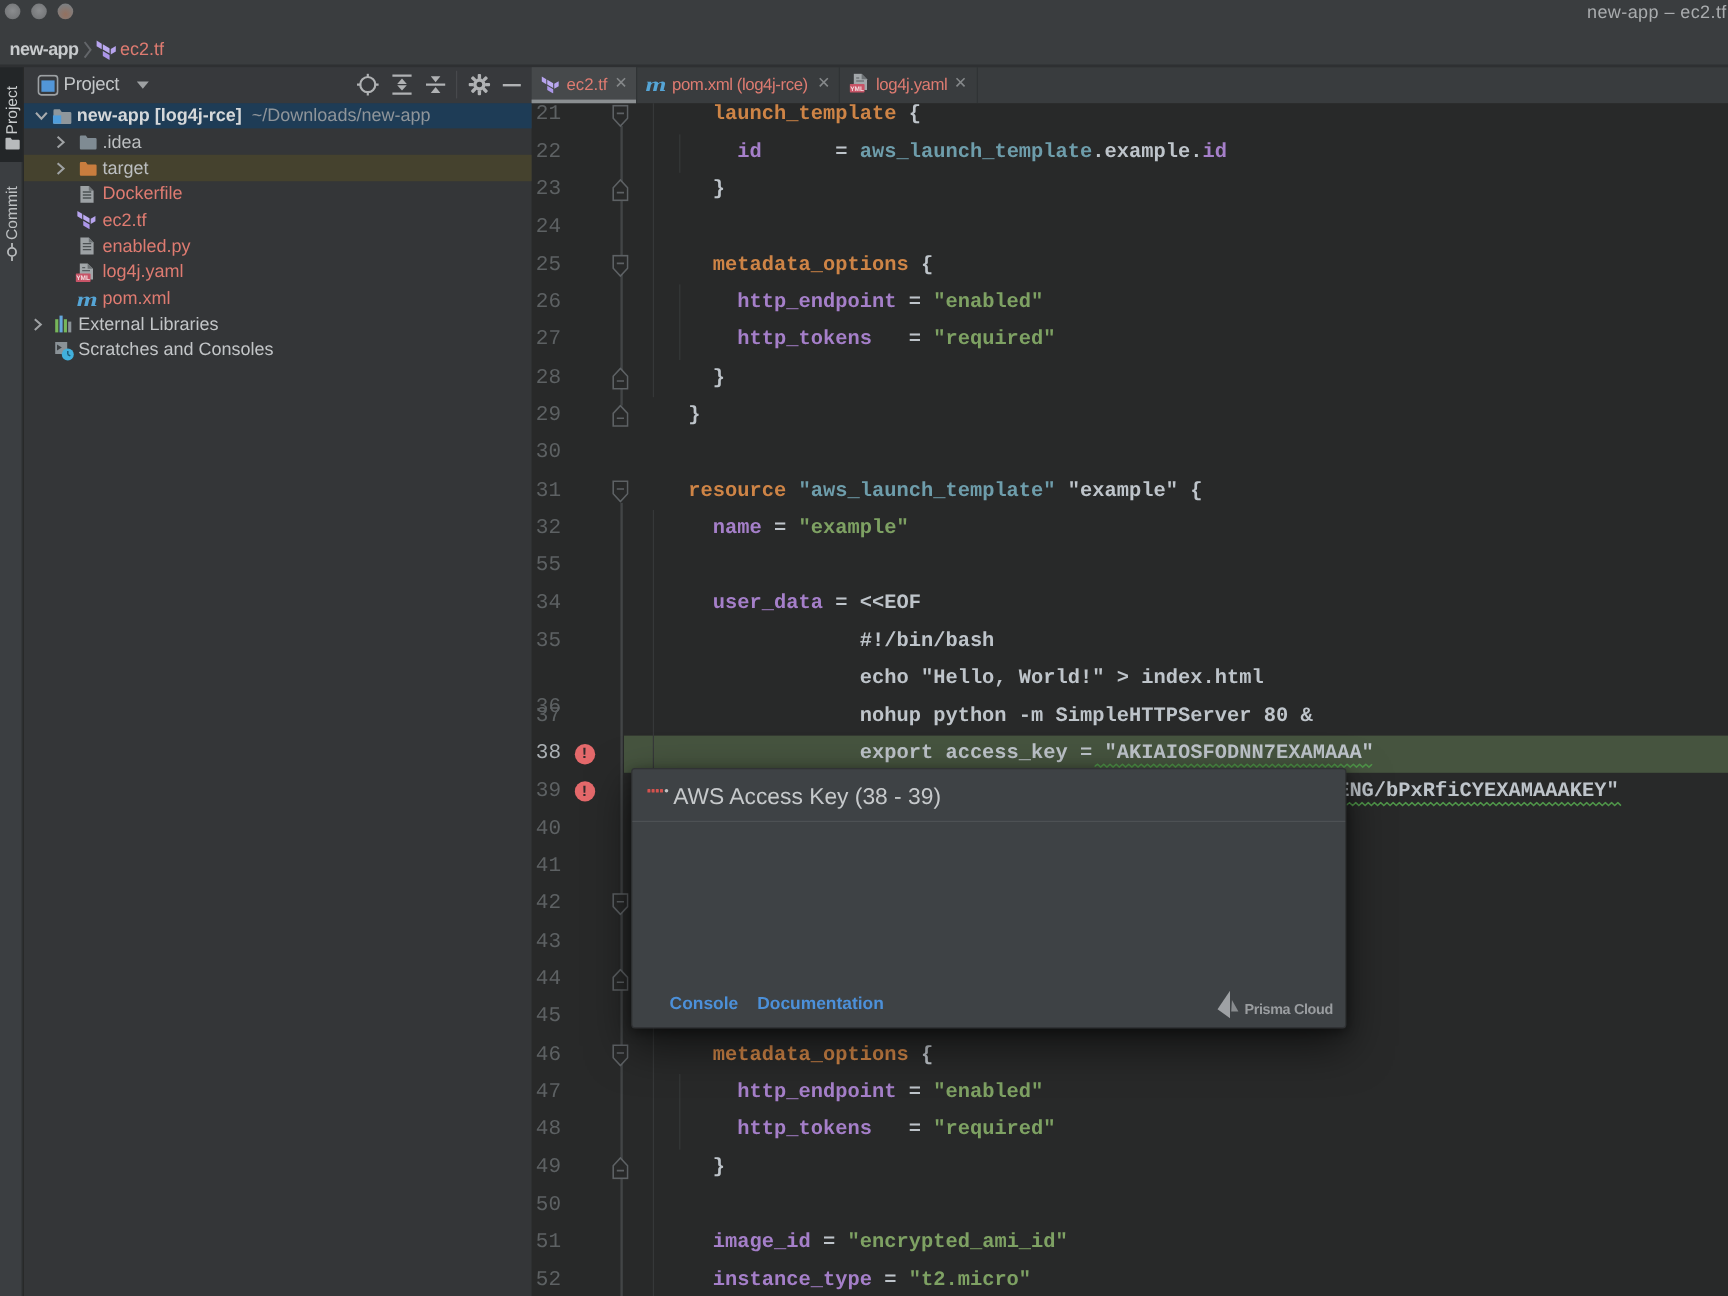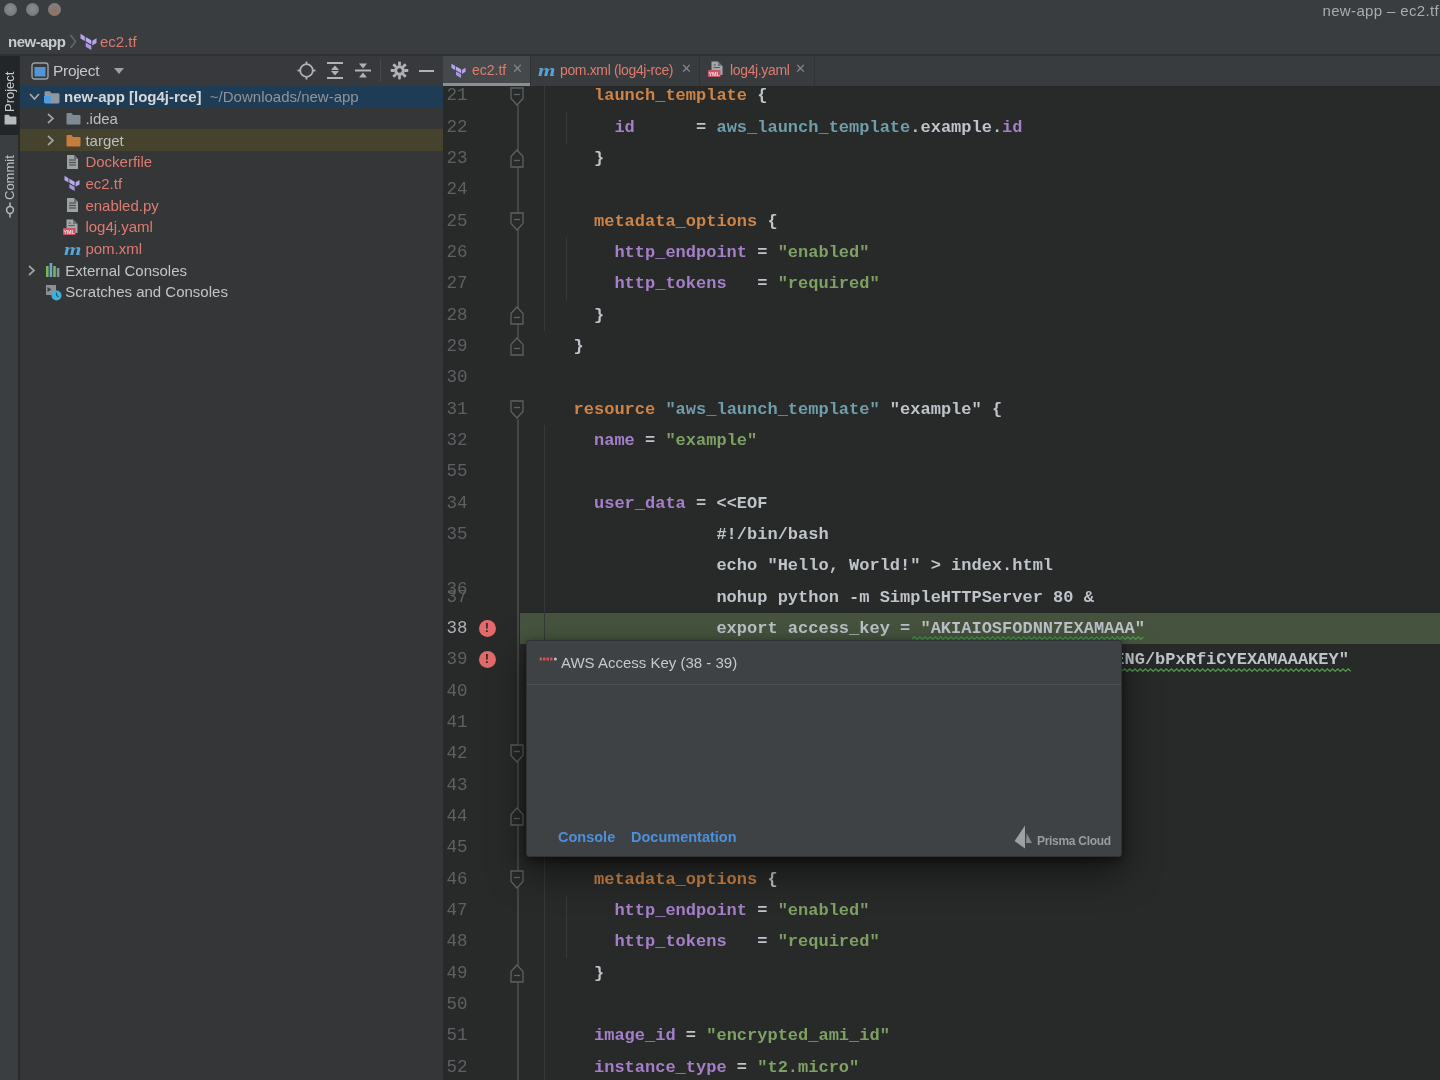--- a/index.html
+++ b/index.html
@@ -29,21 +29,21 @@
   .code { position:absolute; left:528.6px; font-family:"Liberation Mono", monospace; font-size:17px; line-height:31.33px; height:31.33px; white-space:pre; color:#bec4ca; font-weight:bold;margin-left:45px; }
   .o { color:#ce8446; }
   .p { color:#a57fc9; }
   .t { color:#6e9dab; }
   .g { color:#7ea163; }
   .guide { position:absolute; width:1.2px; background:#363839; }
   .foldline { position:absolute; width:1.5px; background:#434546; left:517px; }
   .errico { position:absolute; width:17px; height:17px; border-radius:50%; background:#e4696b; color:#332a2c; font-size:13px; font-weight:bold; text-align:center; line-height:17px; left:478.5px; font-family:"Liberation Mono", monospace; }
   #popup { left:526px; top:640px; width:596px; height:217px; background:#3e4245; border:1px solid #303234; box-shadow:0 14px 36px rgba(0,0,0,0.55), 0 3px 10px rgba(0,0,0,0.4); z-index:10; border-radius:3px; }
   #popup-head { position:absolute; left:0; top:0; width:100%; height:44px; border-bottom:1px solid #4d5154; }
-  #popup-title { position:absolute; left:34px; top:13px; font-size:15px; color:#c6c9cb; }
+  #popup-title { position:absolute; left:34px; top:13px; font-size:19px; color:#c6c9cb; }
   .plink { position:absolute; top:188px; font-size:14.5px; font-weight:bold; color:#4c90d9; }
   #prisma-text { position:absolute; left:510px; top:193px; font-size:12px; font-weight:bold; color:#9a9da0; letter-spacing:-0.3px; }
 </style>
 </head>
 <body>
 <div class="abs" id="topbar"></div>
 <div class="abs" style="left:0;top:54px;width:1440px;height:2px;background:#2e3032;"></div>
 <div class="abs tl" style="left:3.5px; background:radial-gradient(circle at 50% 45%, #8b8d8f 0%, #737577 80%);"></div>
 <div class="abs tl" style="left:25.5px; background:radial-gradient(circle at 50% 45%, #8b8d8f 0%, #737577 80%);"></div>
 <div class="abs tl" style="left:47.5px; background:radial-gradient(circle at 50% 70%, #94705e 0%, #7d7f81 75%);"></div>
@@ -191,21 +191,21 @@
 <div class="rowtext abs red" style="left:85.4px;top:239.9px;">pom.xml</div>
 <svg class="abs" style="left:28px;top:264.58px;" width="8" height="12">
     <polyline points="1,1 6,5.5 1,10" fill="none" stroke="#9fa2a4" stroke-width="1.7"></polyline>
   </svg>
 <svg class="abs" style="left:45px;top:262.1px;" width="16" height="16">
     <rect x="1" y="4" width="2.6" height="11" fill="#77b65a"></rect>
     <rect x="4.6" y="1" width="2.6" height="14" fill="#64a7dc"></rect>
     <rect x="8.2" y="4" width="2.6" height="11" fill="#77b65a"></rect>
     <rect x="11.8" y="6" width="2.6" height="9" fill="#8a9297"></rect>
   </svg>
-<div class="rowtext abs" style="left:65.3px;top:261.6px;color:#c2c5c7;">External Consoles</div>
+<div class="rowtext abs" style="left:65.3px;top:261.6px;color:#c2c5c7;">External Libraries</div>
 <svg class="abs" style="left:45px;top:283.7px;" width="17" height="17">
     <path d="M1 1 h10 v10 h-10 z" fill="#8a9297"></path>
     <path d="M2.5 3 l4 2.5 -4 2.5 z" fill="#3c4043"></path>
     <circle cx="11.5" cy="11.5" r="5" fill="#41b0dc"></circle>
     <g stroke="#1b5a75" stroke-width="1.2">
       <line x1="11.5" y1="11.5" x2="11.5" y2="8.6"></line>
       <line x1="11.5" y1="11.5" x2="13.6" y2="12.6"></line>
     </g>
   </svg>
 <div class="rowtext abs" style="left:65.3px;top:283.2px;color:#c2c5c7;">Scratches and Consoles</div>

